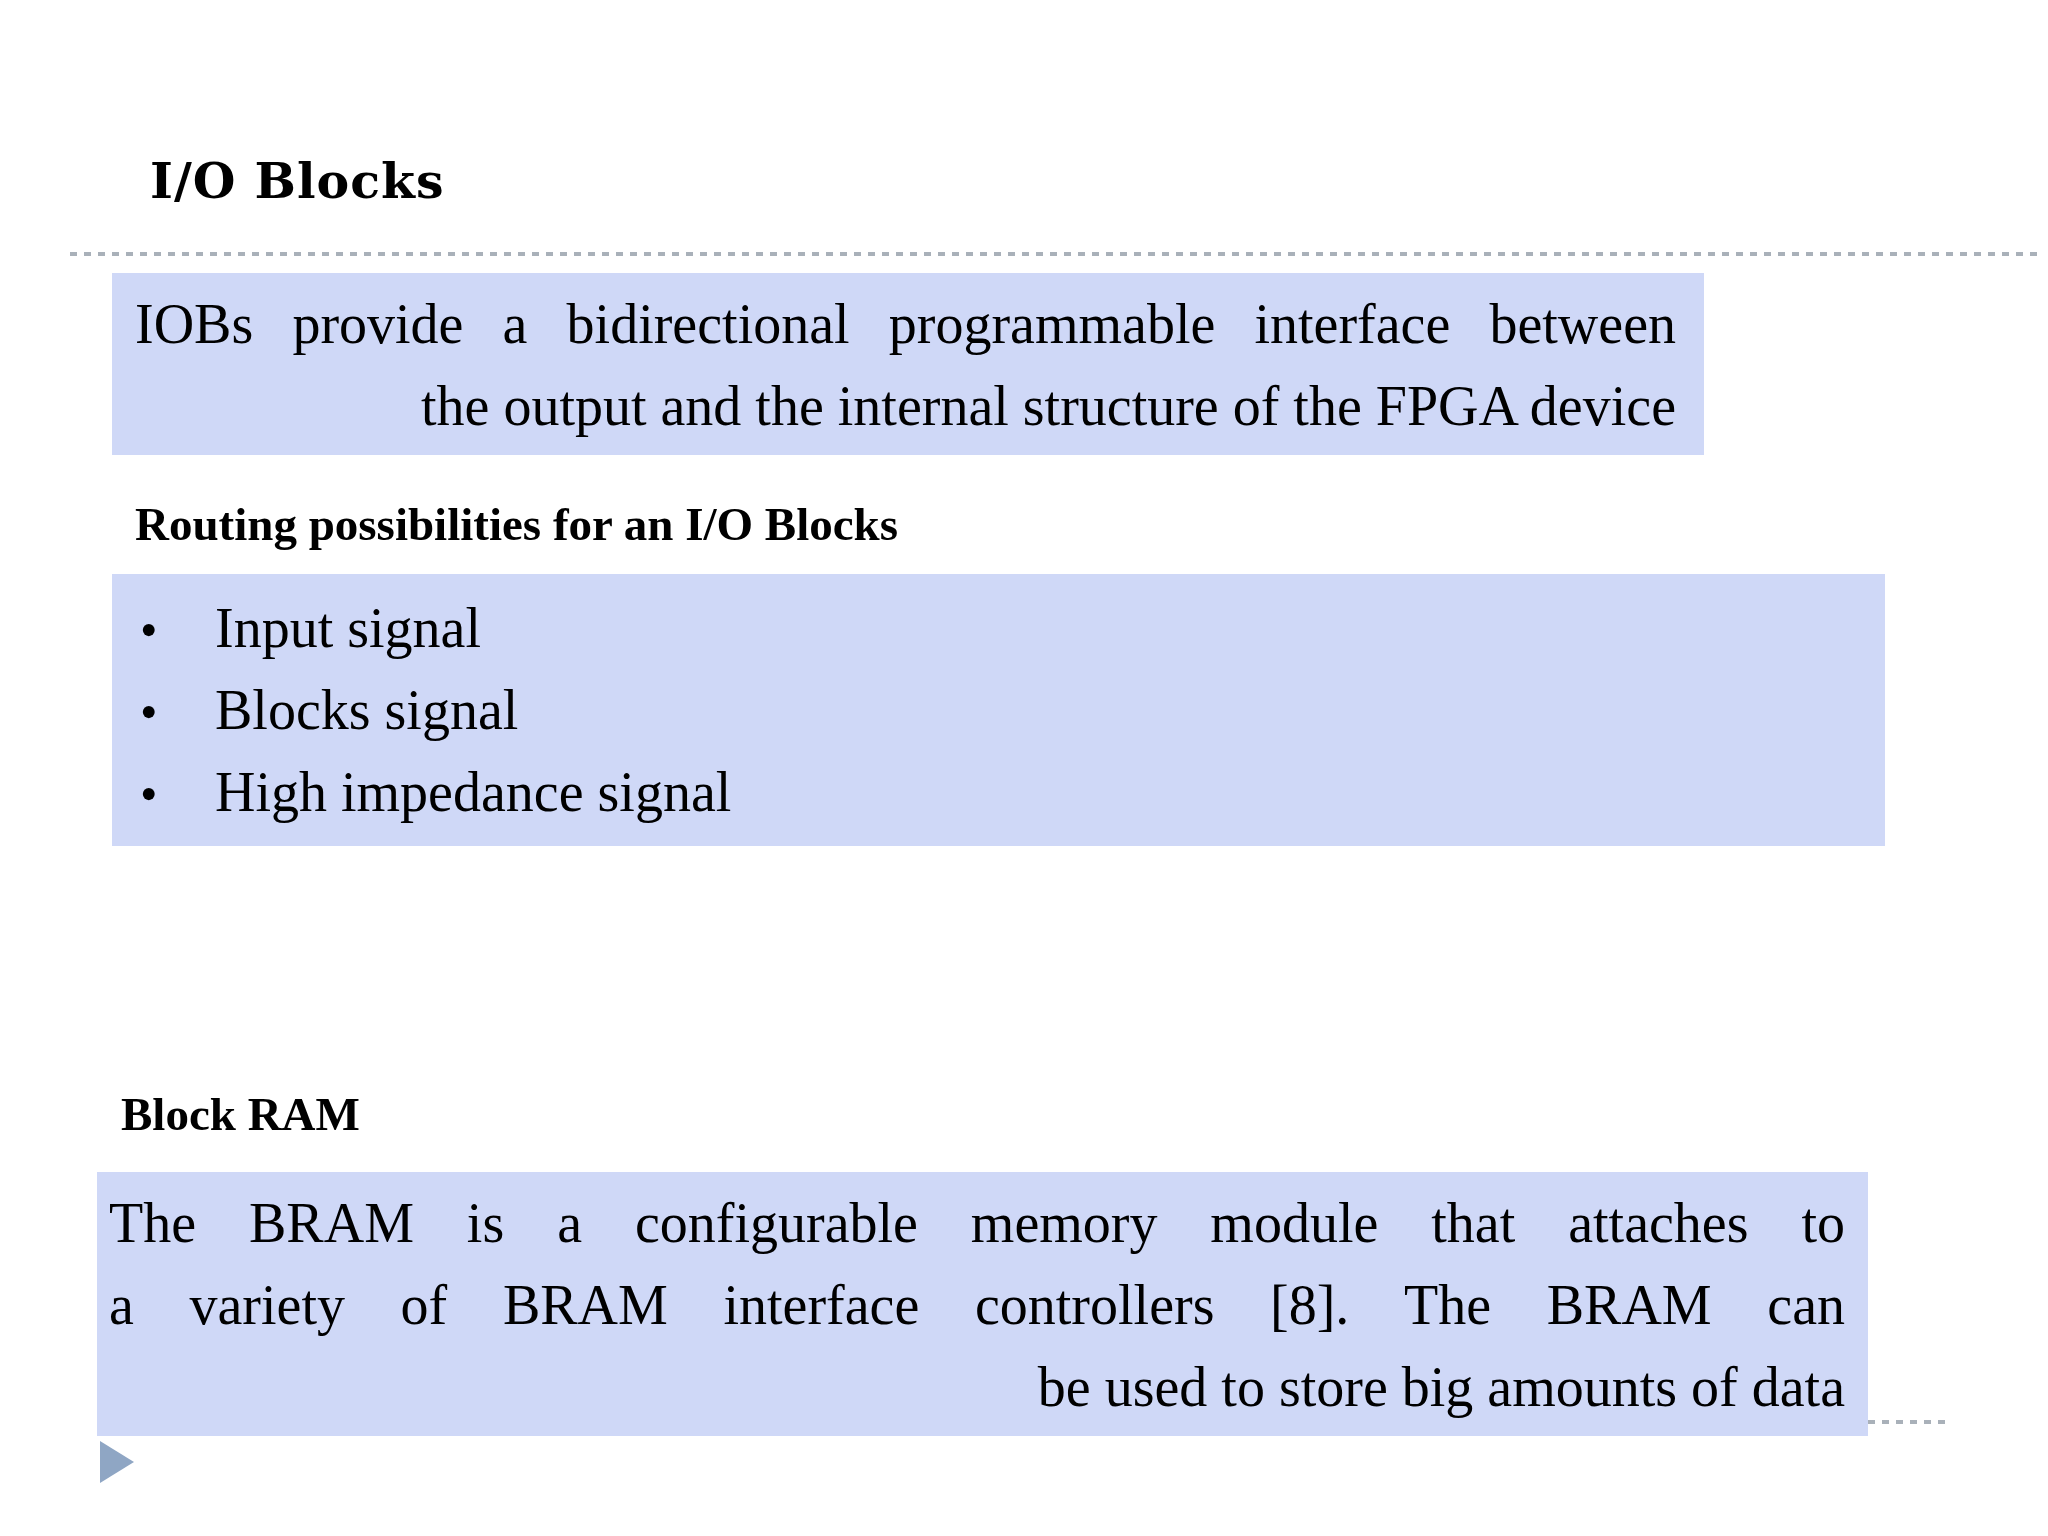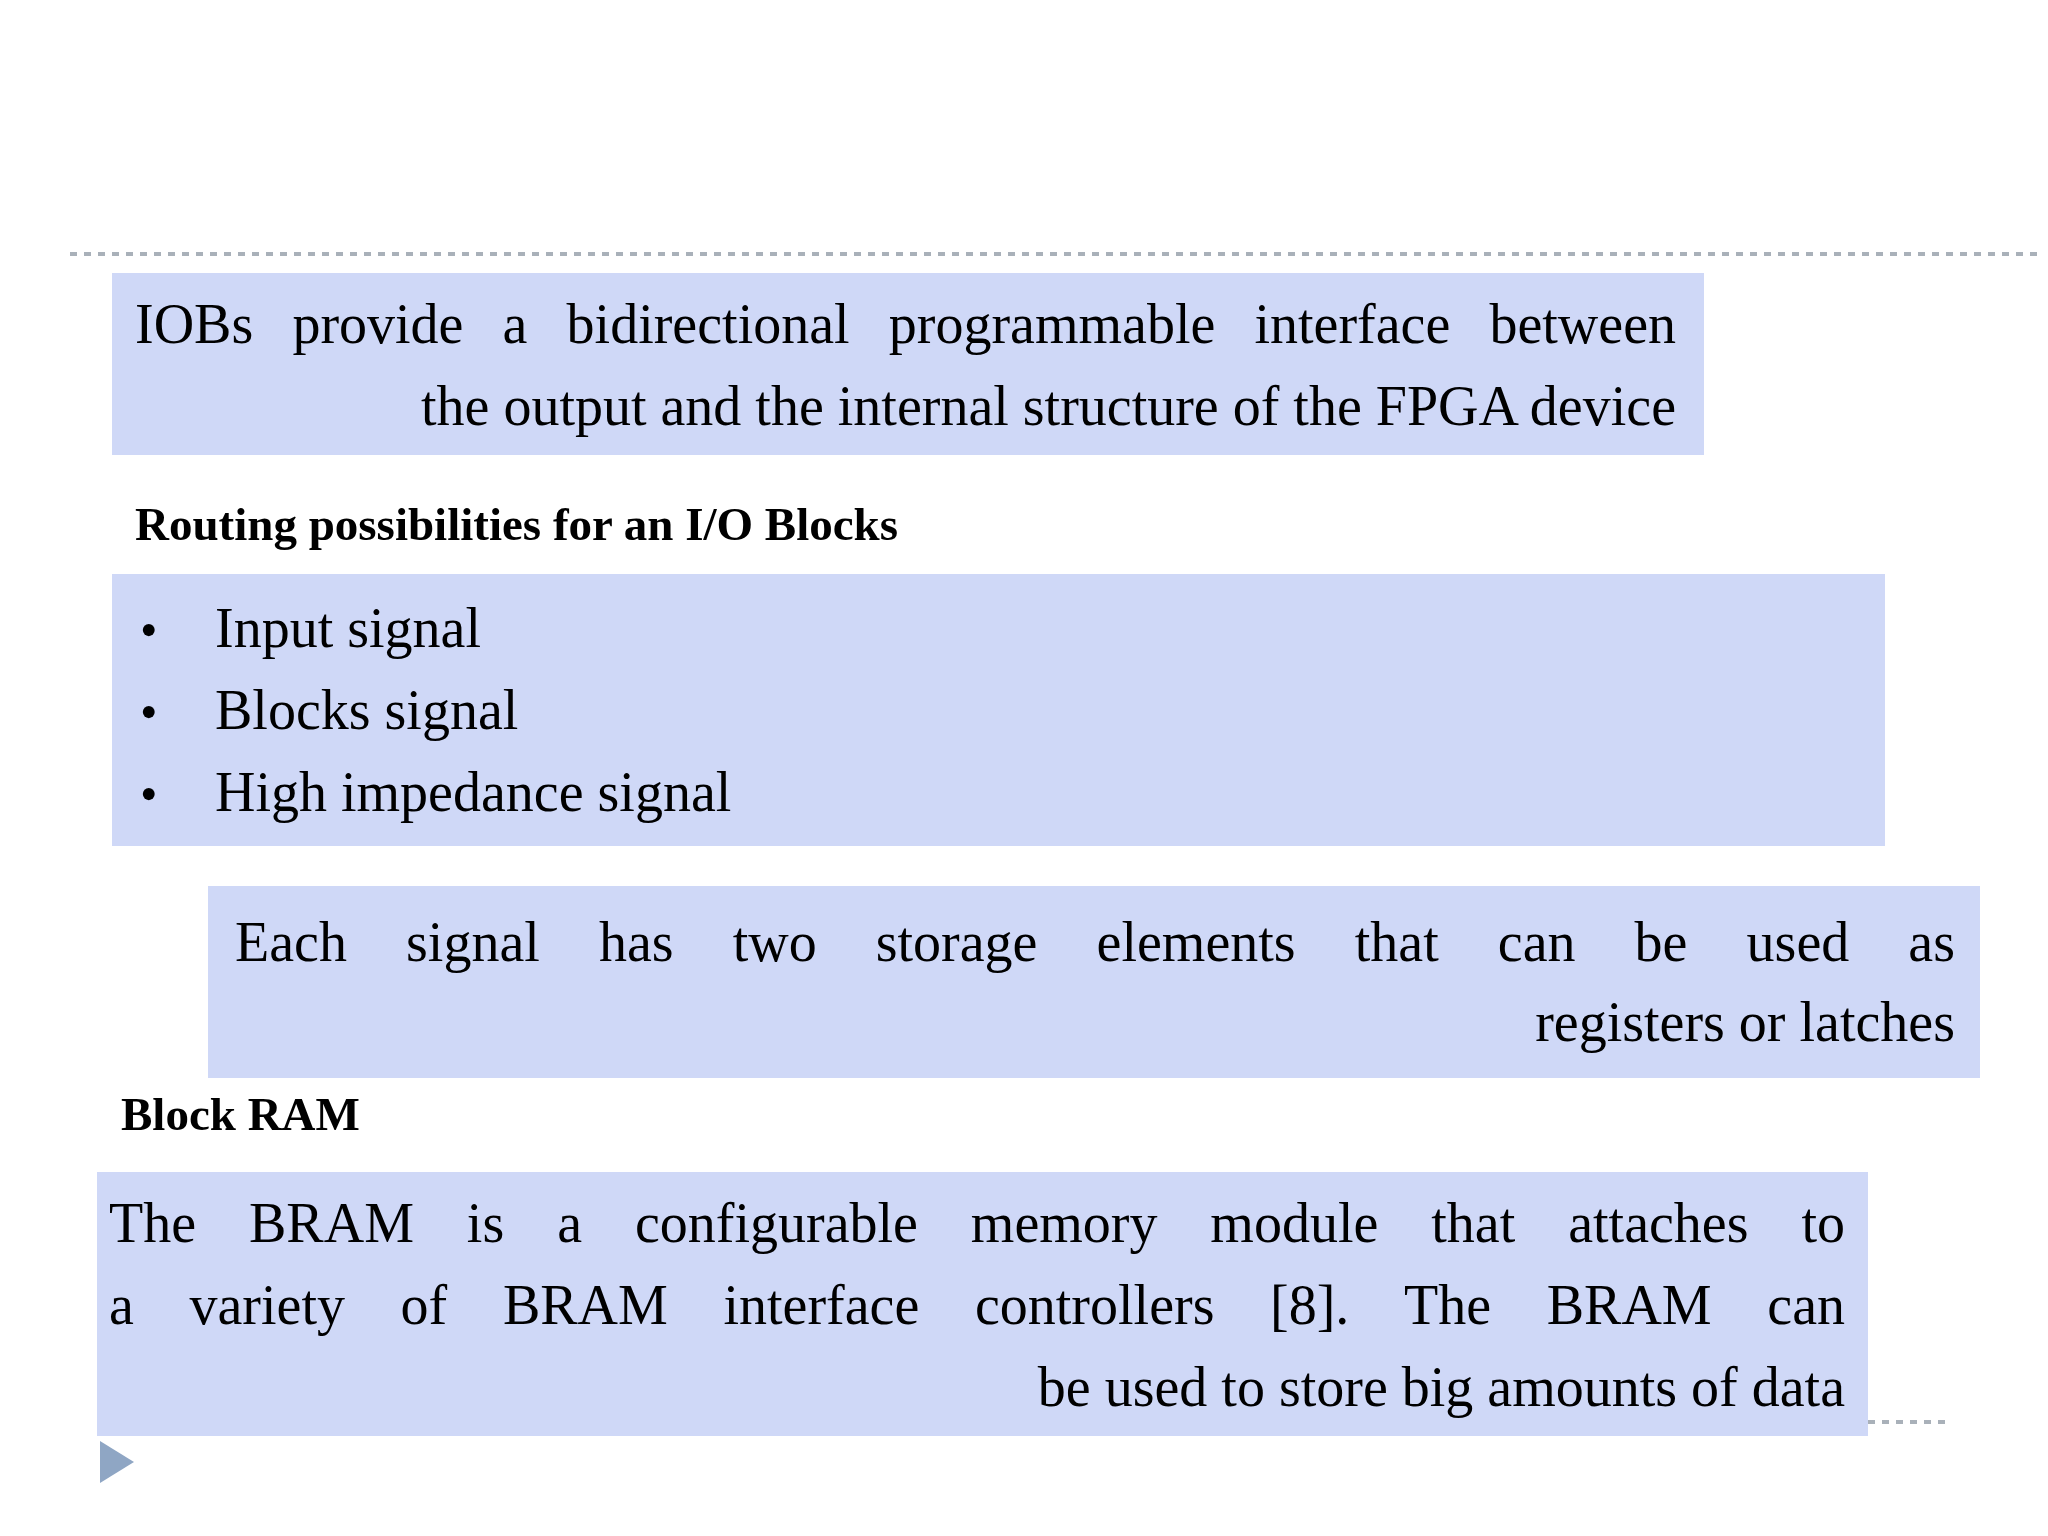--- a/index.html
+++ b/index.html
@@ -89,20 +89,21 @@
     border-left: 34px solid var(--arrow);
     border-top: 21px solid transparent;
     border-bottom: 21px solid transparent;
   }
 </style>
 </head>
 <body>
 
 <div id="slide">
 
+  <div class="slide-title">I/O Blocks</div>
 
   <div class="dash-line dash-top"></div>
 
   <div class="hl-block" id="block-iob">
     <div class="line j">IOBs provide a bidirectional programmable interface between</div>
     <div class="line">the output and the internal structure of the FPGA device</div>
   </div>
 
   <div class="section-heading" id="heading-routing">Routing possibilities for an I/O Blocks</div>
 
@@ -114,24 +115,20 @@
     <div class="bullet-row">
       <span class="bullet-glyph">•</span>
       <span class="line">Blocks signal</span>
     </div>
     <div class="bullet-row">
       <span class="bullet-glyph">•</span>
       <span class="line">High impedance signal</span>
     </div>
   </div>
 
-  <div class="hl-block" id="block-each">
-    <div class="line j">Each signal has two storage elements that can be used as</div>
-    <div class="line">registers or latches</div>
-  </div>
 
   <div class="section-heading" id="heading-bram">Block RAM</div>
 
   <div class="hl-block" id="block-bram">
     <div class="line j">The BRAM is a configurable memory module that attaches to</div>
     <div class="line j">a variety of BRAM interface controllers [8]. The BRAM can</div>
     <div class="line">be used to store big amounts of data</div>
   </div>
 
   <div class="triangle-pointer"></div>

